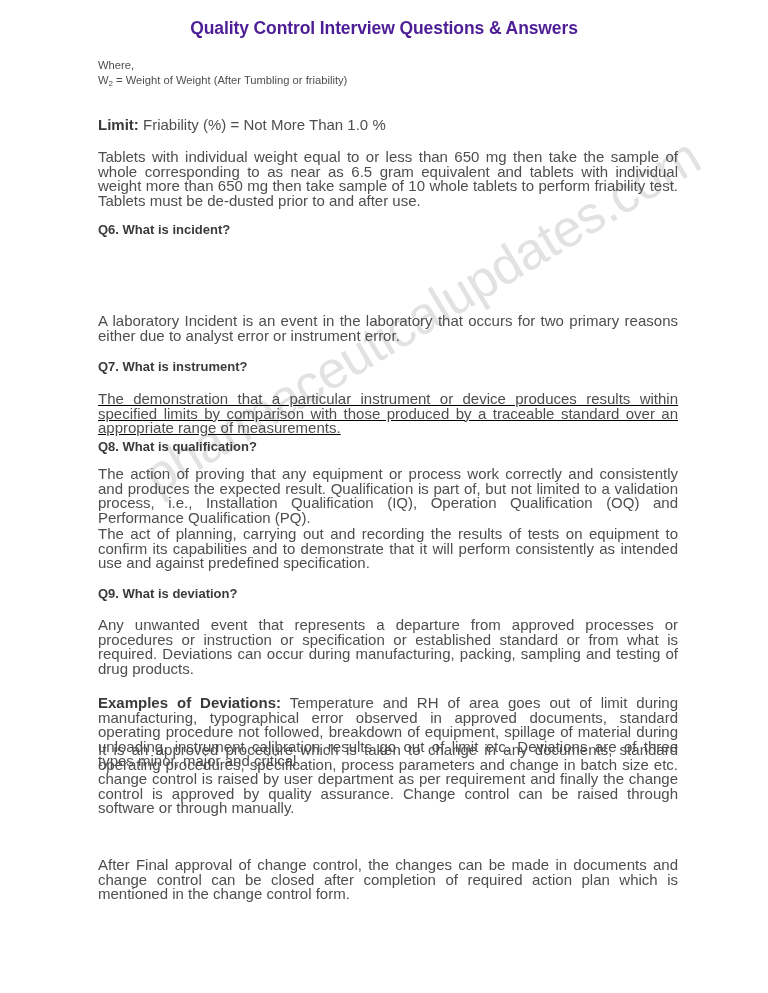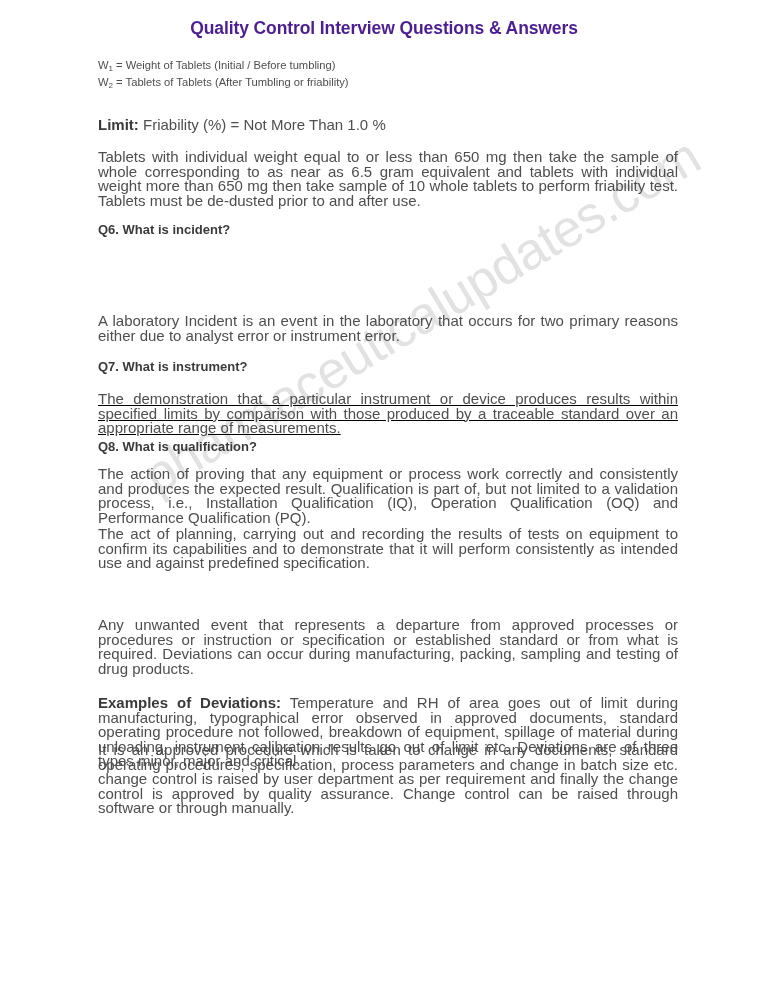--- a/index.html
+++ b/index.html
@@ -118,22 +118,22 @@
 
   <div id="watermark-layer">
     <div class="watermark-text">pharmaceuticalupdates.com</div>
   </div>
 
   <div id="content">
 
     <h1 class="doc-title">Quality Control Interview Questions &amp; Answers</h1>
 
     <div class="body-block" style="top:58px;">
-      <div class="where-line"><span>W</span><sub>1</sub><span> = Weight of Tablets (Initial / Before tumbling)</span></div>
-      <div class="where-line"><span>W</span><sub>2</sub><span> = Tablets of Tablets (After Tumbling or friability)</span></div>
+      <div class="where-line">Where,</div>
+      <div class="where-line"><span>W</span><sub>2</sub><span> = Weight of Weight (After Tumbling or friability)</span></div>
     </div>
 
     <div class="body-block" style="top:118px;">
       <p class="para nojustify"><span class="lead-bold">Limit:</span><span> Friability (%) = Not More Than 1.0 %</span></p>
     </div>
 
     <div class="body-block" style="top:150px;">
       <p class="para">Tablets with individual weight equal to or less than 650 mg then take the sample of whole corresponding to as near as 6.5 gram equivalent and tablets with individual weight more than 650 mg then take sample of 10 whole tablets to perform friability test. Tablets must be de-dusted prior to and after use.</p>
     </div>
 
@@ -154,25 +154,31 @@
     <div class="body-block" style="top:440px;">
       <p class="qhead">Q8. What is qualification?</p>
     </div>
     <div class="body-block" style="top:467px;">
       <p class="para">The action of proving that any equipment or process work correctly and consistently and produces the expected result. Qualification is part of, but not limited to a validation process, i.e., Installation Qualification (IQ), Operation Qualification (OQ) and Performance Qualification (PQ).</p>
     </div>
     <div class="body-block" style="top:527px;">
       <p class="para">The act of planning, carrying out and recording the results of tests on equipment to confirm its capabilities and to demonstrate that it will perform consistently as intended use and against predefined specification.</p>
     </div>
 
+    <div class="body-block" style="top:587px;">
+      <p class="qhead">Q9. What is deviation?</p>
+    </div>
     <div class="body-block" style="top:618px;">
       <p class="para">Any unwanted event that represents a departure from approved processes or procedures or instruction or specification or established standard or from what is required. Deviations can occur during manufacturing, packing, sampling and testing of drug products.</p>
     </div>
     <div class="body-block" style="top:677px;margin-top:19px;">
       <p class="para"><span class="lead-bold">Examples of Deviations:</span><span> Temperature and RH of area goes out of limit during manufacturing, typographical error observed in approved documents, standard operating procedure not followed, breakdown of equipment, spillage of material during unloading, instrument calibration results go out of limit etc. Deviations are of three types minor, major and critical.</span></p>
     </div>
 
     <div class="body-block" style="top:743px;">
       <p class="para">It is an approved procedure which is taken to change in any documents, standard operating procedures, specification, process parameters and change in batch size etc. change control is raised by user department as per requirement and finally the change control is approved by quality assurance. Change control can be raised through software or through manually.</p>
     </div>
+    <div class="body-block" style="top:858px;">
+      <p class="para">After Final approval of change control, the changes can be made in documents and change control can be closed after completion of required action plan which is mentioned in the change control form.</p>
+    </div>
 
   </div>
 </div>
 
 </body></html>

